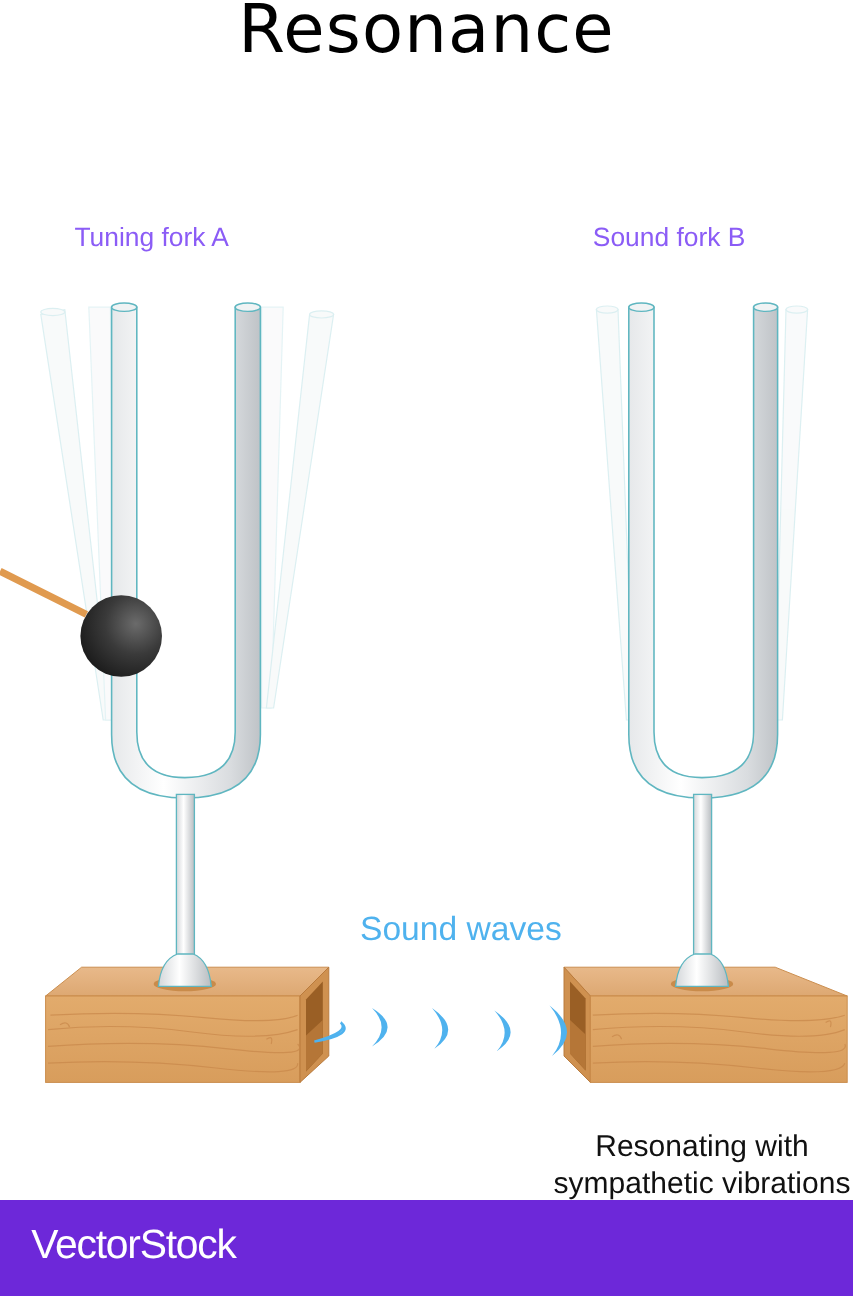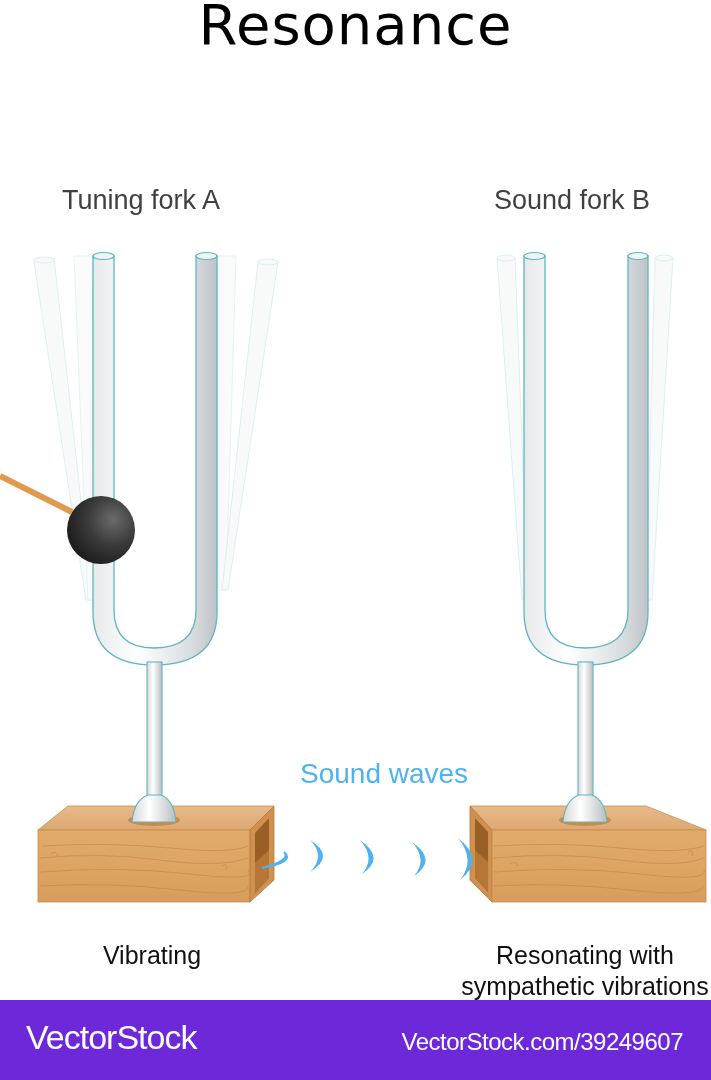--- a/index.html
+++ b/index.html
@@ -1,19 +1,19 @@
 <!DOCTYPE html>
 <html><head>
 <meta charset="utf-8">
 <style>
   html, body { margin:0; padding:0; background:#ffffff; }
   body { width:711px; height:1080px; position:relative; overflow:hidden; font-family:"Liberation Sans", sans-serif; }
   .abs { position:absolute; }
   .title { left:0; width:711px; top:-8px; text-align:center; font-family:"DejaVu Sans", sans-serif; font-size:56px; color:#000; letter-spacing:1px; }
-  .fork-label { font-size:27px; color:#404040; white-space:nowrap; }
+  .fork-label { font-size:22px; color:#8b5cf6; white-space:nowrap; }
   .sound-label { font-size:28px; color:#4fb2ee; white-space:nowrap; }
   .caption { font-size:25px; color:#111; text-align:center; line-height:31px; white-space:nowrap; }
   svg.scene { position:absolute; left:0; top:0; }
   .footer { left:0; top:1000px; width:711px; height:80px; background:#6d28d9; }
   .brand { left:26px; top:18px; font-size:34px; color:#fff; letter-spacing:-1px; }
   .url { right:28px; top:28px; font-size:24px; color:#fff; letter-spacing:-0.5px; }
 </style>
 </head>
 <body>
 
@@ -127,24 +127,22 @@
     <path d="M310,840 Q336,856 310,872 Q326,856 310,840 Z"></path>
     <path d="M360,840 Q386,858 362,874 Q376,858 360,840 Z"></path>
     <path d="M412,842 Q438,860 414,876 Q428,860 412,842 Z"></path>
     <path d="M458,838 Q486,860 460,880 Q476,860 458,838 Z"></path>
   </g>
 </svg>
 
 <div class="abs sound-label" style="left:300px; top:758px;">Sound waves</div>
 
 <div class="abs caption" style="left:72px; top:940px; width:160px;">
-  <div>Vibrating</div>
 </div>
 
 <div class="abs caption" style="left:452px; top:940px; width:266px;">
   <div>Resonating with</div>
   <div>sympathetic vibrations</div>
 </div>
 
 <div class="abs footer">
   <div class="abs brand">VectorStock</div>
-  <div class="abs url">VectorStock.com/39249607</div>
 </div>
 
 </body></html>

